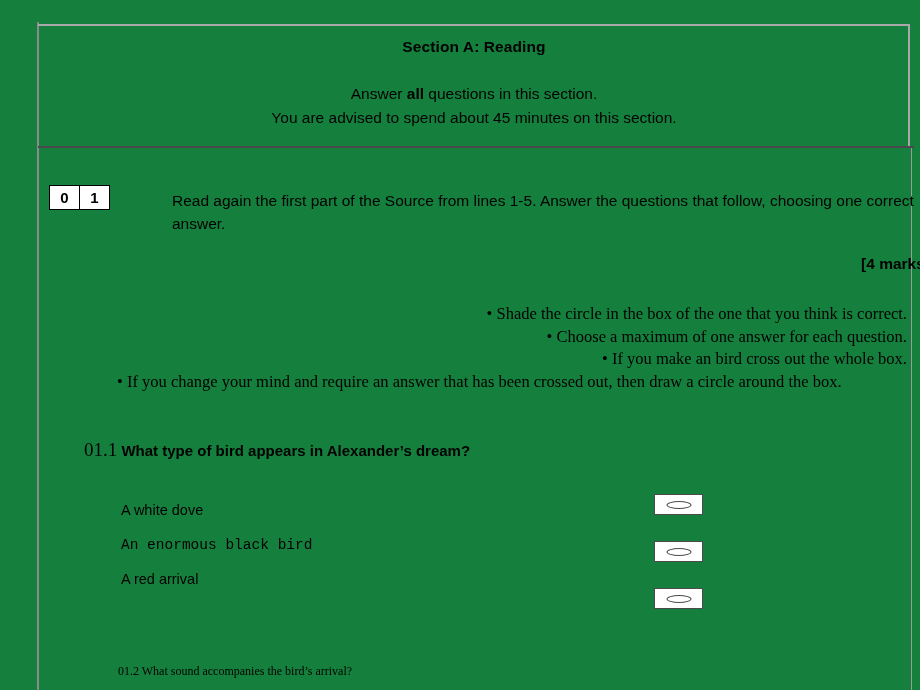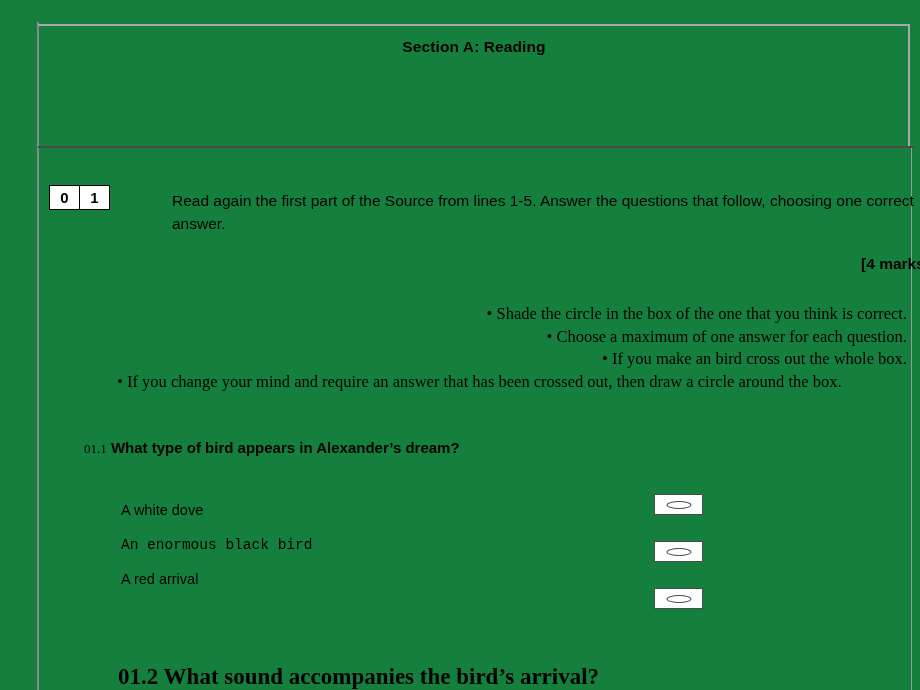--- a/index.html
+++ b/index.html
@@ -151,21 +151,21 @@
   
   .subq-1 {
     position: absolute;
     left: 84px;
     top: 439px;
     font-size: 15px;
   }
   .subq-1 .subq-num {
     font-family: "Liberation Serif", "DejaVu Serif", serif;
     font-weight: normal;
-    font-size: 13px;
+    font-size: 19px;
   }
   .subq-1 .subq-text {
     font-weight: bold;
     font-size: 15px;
   }
 
   
   .option-label {
     position: absolute;
     left: 121px;
@@ -200,35 +200,39 @@
     background: #ffffff;
     box-sizing: border-box;
   }
 
   
   .subq-2 {
     position: absolute;
     left: 118px;
     top: 664px;
     font-family: "Liberation Serif", "DejaVu Serif", serif;
-    font-size: 23px;
-    font-weight: bold;
+    font-size: 12px;
+    font-weight: normal;
     white-space: nowrap;
   }
 </style>
 </head>
 <body>
 
 <div class="page">
 
   <div class="page-left-rule"></div>
 
   <div class="header-panel">
     <div class="section-title">Section A: Reading</div>
 
+    <div class="instruction-lines">
+      <div><span>Answer </span><span class="em">all</span><span> questions in this section.</span></div>
+      <div>You are advised to spend about 45 minutes on this section.</div>
+    </div>
   </div>
 
   <div class="header-divider"></div>
   <div class="content-right-rule"></div>
 
   <div class="qnum-box">
     <div class="qnum-cell">0</div>
     <div class="qnum-cell">1</div>
   </div>
 

